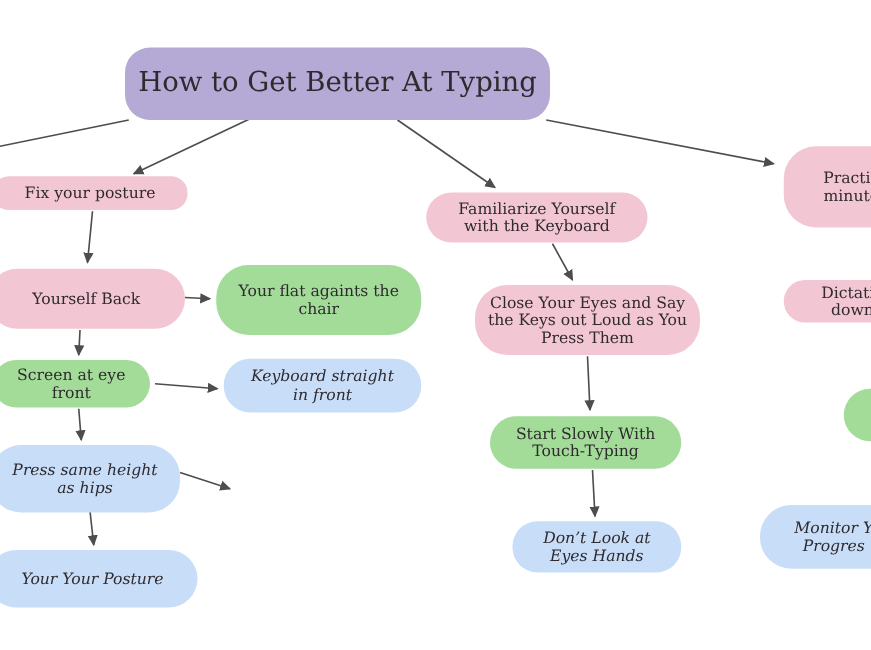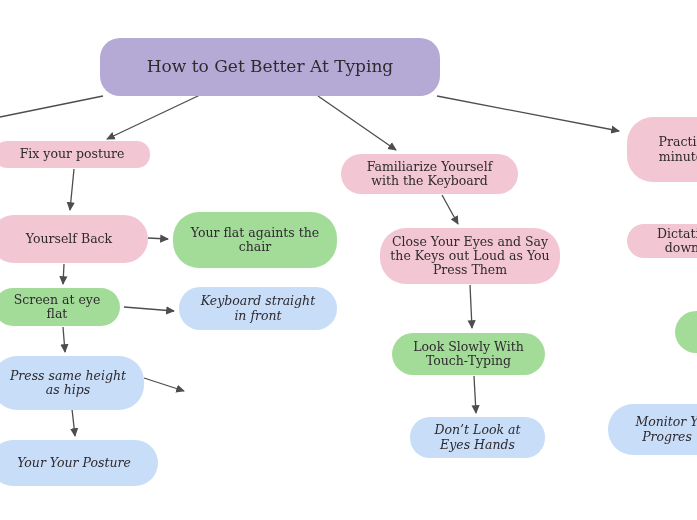--- a/index.html
+++ b/index.html
@@ -11,21 +11,21 @@
   #edges line{stroke:var(--connector,#4d4d4d);stroke-width:1.3;}
   .node{
     position:absolute;display:flex;flex-direction:column;align-items:center;justify-content:center;
     text-align:center;font-size:12.5px;line-height:1.14;white-space:nowrap;
   }
   .node span{display:block;}
   .lavender{background:var(--title_fill,#b5aad6);}
   .pink{background:var(--pink,#f3c6d4);}
   .green{background:var(--green,#a3dc99);}
   .blue{background:var(--blue,#c7ddf8);font-style:italic;}
-  .title-node{font-size:17px;}
+  .title-node{font-size:22px;}
   .cut{justify-content:center;align-items:flex-start;}
   .cut-text{
     position:absolute;top:0;bottom:0;display:flex;flex-direction:column;
     justify-content:center;text-align:center;
   }
   
   #n-title{left:100px;top:38px;width:340px;height:58px;border-radius:20px;}
   #n-fix{left:-6px;top:141px;width:156px;height:27px;border-radius:13px;}
   #n-shoulders{left:-10px;top:215px;width:158px;height:48px;border-radius:24px;}
   #n-backflat{left:173px;top:212px;width:164px;height:56px;border-radius:26px;}
@@ -85,21 +85,21 @@
     <span>Yourself Back</span>
   </div>
 
   <div id="n-backflat" class="node green">
     <span>Your flat againts the</span>
     <span>chair</span>
   </div>
 
   <div id="n-screen" class="node green">
     <span>Screen at eye</span>
-    <span>flat</span>
+    <span>front</span>
   </div>
 
   <div id="n-keyboard" class="node blue">
     <span>Keyboard straight</span>
     <span>in front</span>
   </div>
 
   <div id="n-knees" class="node blue">
     <span>Press same height</span>
     <span>as hips</span>
@@ -115,21 +115,21 @@
     <span>with the Keyboard</span>
   </div>
 
   <div id="n-closeeyes" class="node pink">
     <span>Close Your Eyes and Say</span>
     <span>the Keys out Loud as You</span>
     <span>Press Them</span>
   </div>
 
   <div id="n-startslowly" class="node green">
-    <span>Look Slowly With</span>
+    <span>Start Slowly With</span>
     <span>Touch-Typing</span>
   </div>
 
   <div id="n-dontlook" class="node blue">
     <span>Don’t Look at</span>
     <span>Eyes Hands</span>
   </div>
 
   <div id="n-practice" class="node pink cut">
     <div class="cut-text">

